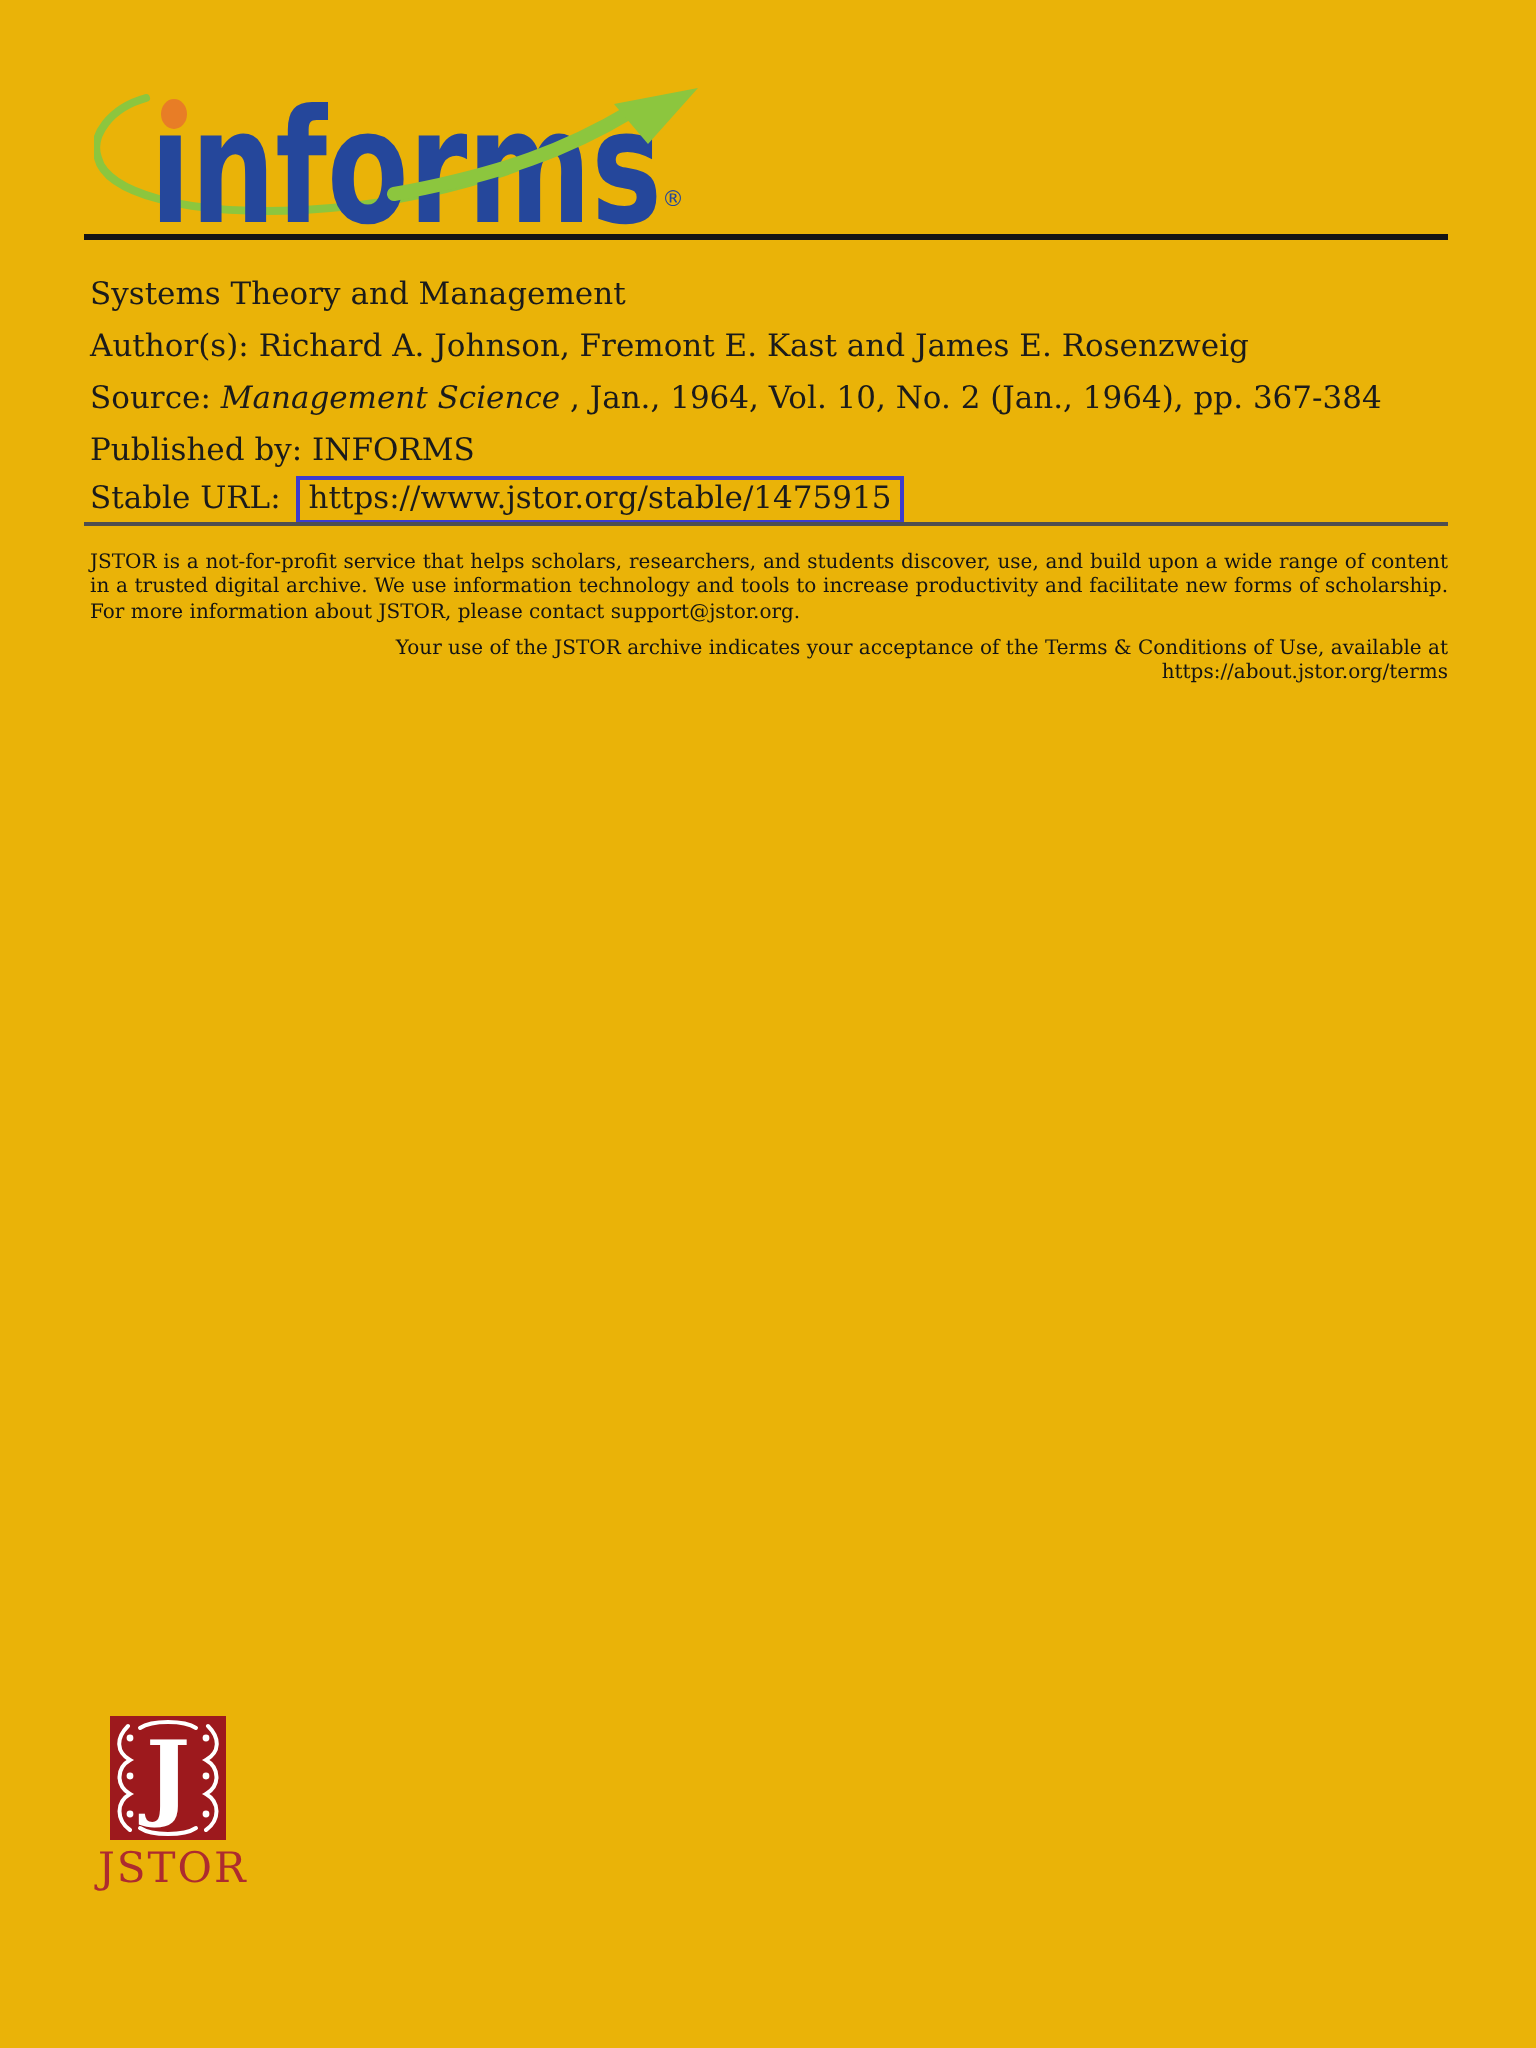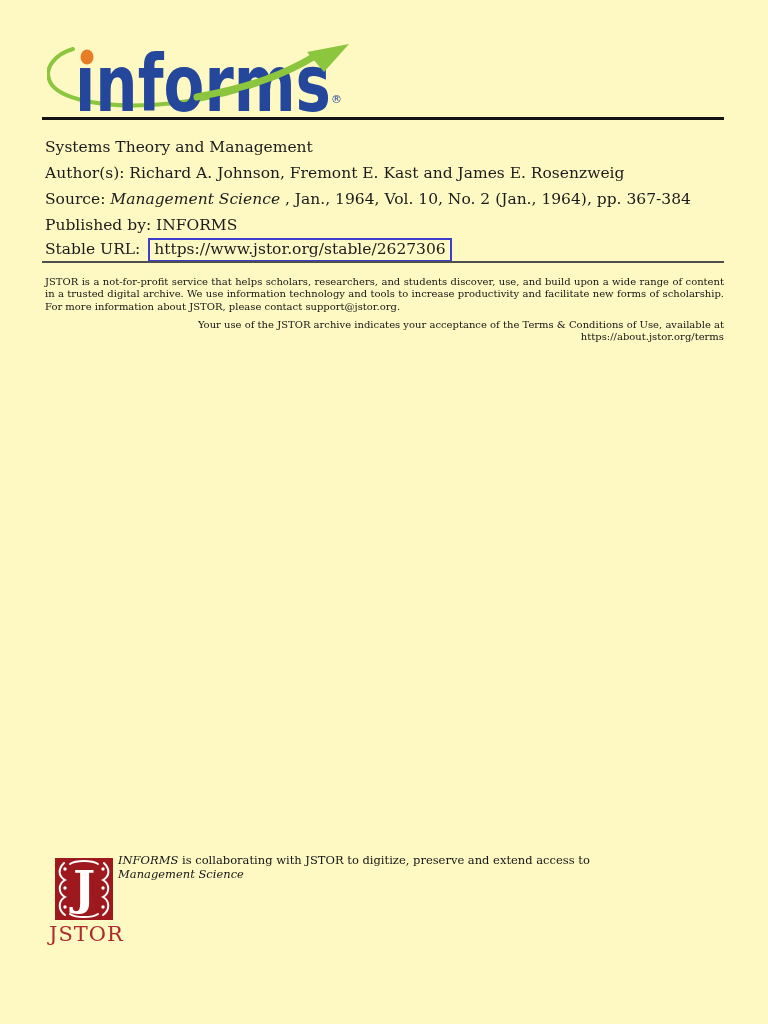--- a/index.html
+++ b/index.html
@@ -1,16 +1,16 @@
 <!DOCTYPE html>
 <html><head>
 <meta charset="utf-8">
 <style>
   html,body{margin:0;padding:0;background:#ffffff;}
-  .page{position:relative;width:768px;height:1024px;background:#fef9c3;
+  .page{position:relative;width:768px;height:1024px;background:#eab308;
         font-family:"DejaVu Serif",serif;color:#1b1b1b;overflow:hidden;}
 
   
   .informs-logo{position:absolute;left:47px;top:24px;width:315px;height:94px;}
 
   
   .rule{position:absolute;left:42px;width:682px;}
   .rule-thick{top:117px;height:3px;background:#141414;}
   .rule-thin{top:261px;height:2px;background:#4f4f4f;}
 
@@ -61,21 +61,21 @@
   <div class="meta">
     <div class="line l1">Systems Theory and Management</div>
     <div class="line l2">Author(s): Richard A. Johnson, Fremont E. Kast and James E. Rosenzweig</div>
     <div class="line l3">
       <span>Source: </span><span class="italic">Management Science</span><span> , Jan., 1964, Vol. 10, No. 2 (Jan., 1964), pp. 367-384</span>
     </div>
     <div class="line l4">
       <span>Published by: </span><span>INFORMS</span>
     </div>
     <div class="line l5">
-      <span>Stable URL: </span><span class="url-box">https://www.jstor.org/stable/2627306</span>
+      <span>Stable URL: </span><span class="url-box">https://www.jstor.org/stable/1475915</span>
     </div>
   </div>
 
   <div class="rule rule-thin"></div>
 
   <div class="disclaimer p1">JSTOR is a not-for-profit service that helps scholars, researchers, and students discover, use, and build upon a wide range of content in a trusted digital archive. We use information technology and tools to increase productivity and facilitate new forms of scholarship. For more information about JSTOR, please contact support@jstor.org.</div>
   <div class="disclaimer p2">
     <span>Your use of the JSTOR archive indicates your acceptance of the Terms &amp; Conditions of Use, available at</span><br>
     <span>https://about.jstor.org/terms</span>
   </div>
@@ -96,17 +96,14 @@
         <circle cx="10" cy="30" r="1.7"></circle>
           <circle cx="48" cy="30" r="1.7"></circle>
         <circle cx="10" cy="49" r="1.7"></circle>
           <circle cx="48" cy="49" r="1.7"></circle>
       </g>
       <text x="29" y="46" text-anchor="middle" font-family="DejaVu Serif, serif" font-weight="bold" font-size="47" fill="#ffffff">J</text>
     </svg>
   </div>
   <div class="jstor-word">JSTOR</div>
 
-  <div class="collab">
-    <span class="italic">INFORMS</span><span> is collaborating with JSTOR to digitize, preserve and extend access to </span><span class="italic">Management Science</span>
-  </div>
 
 </div>
 
 </body></html>

